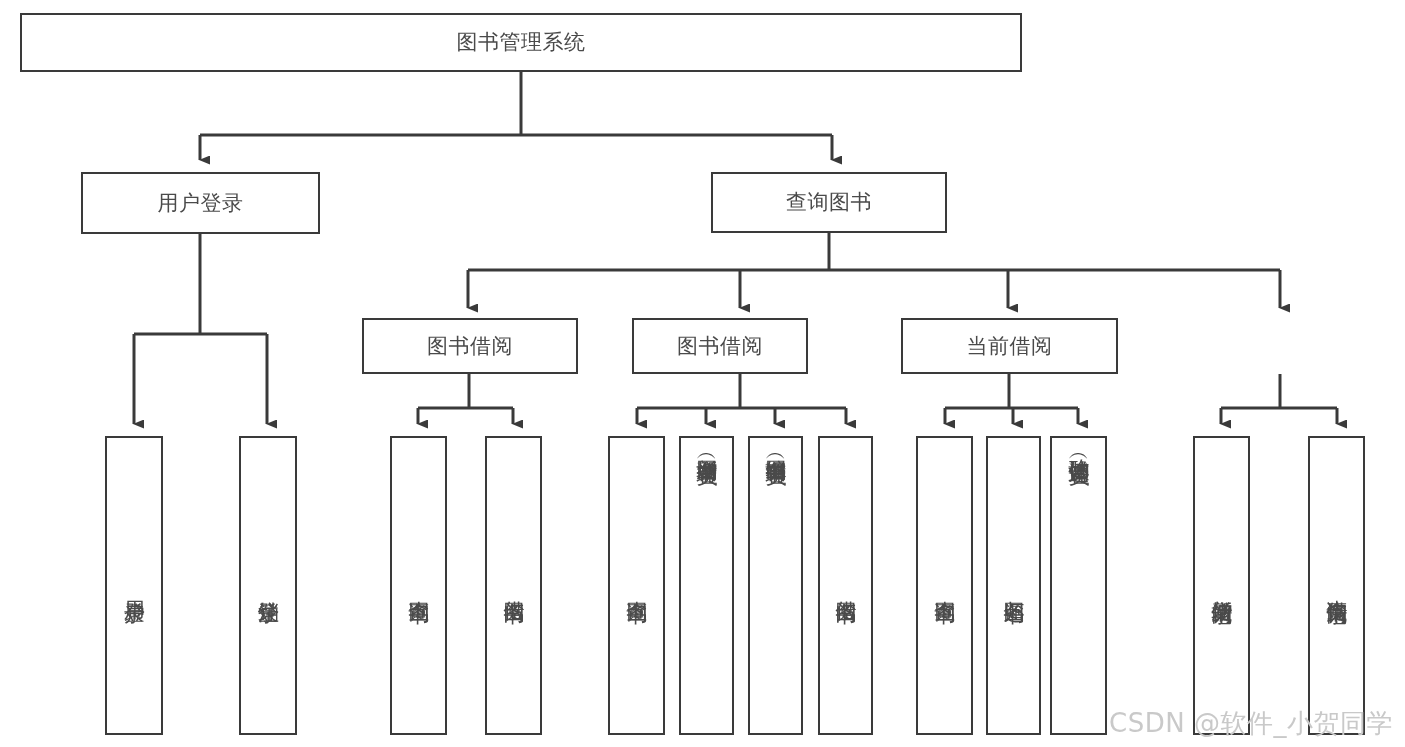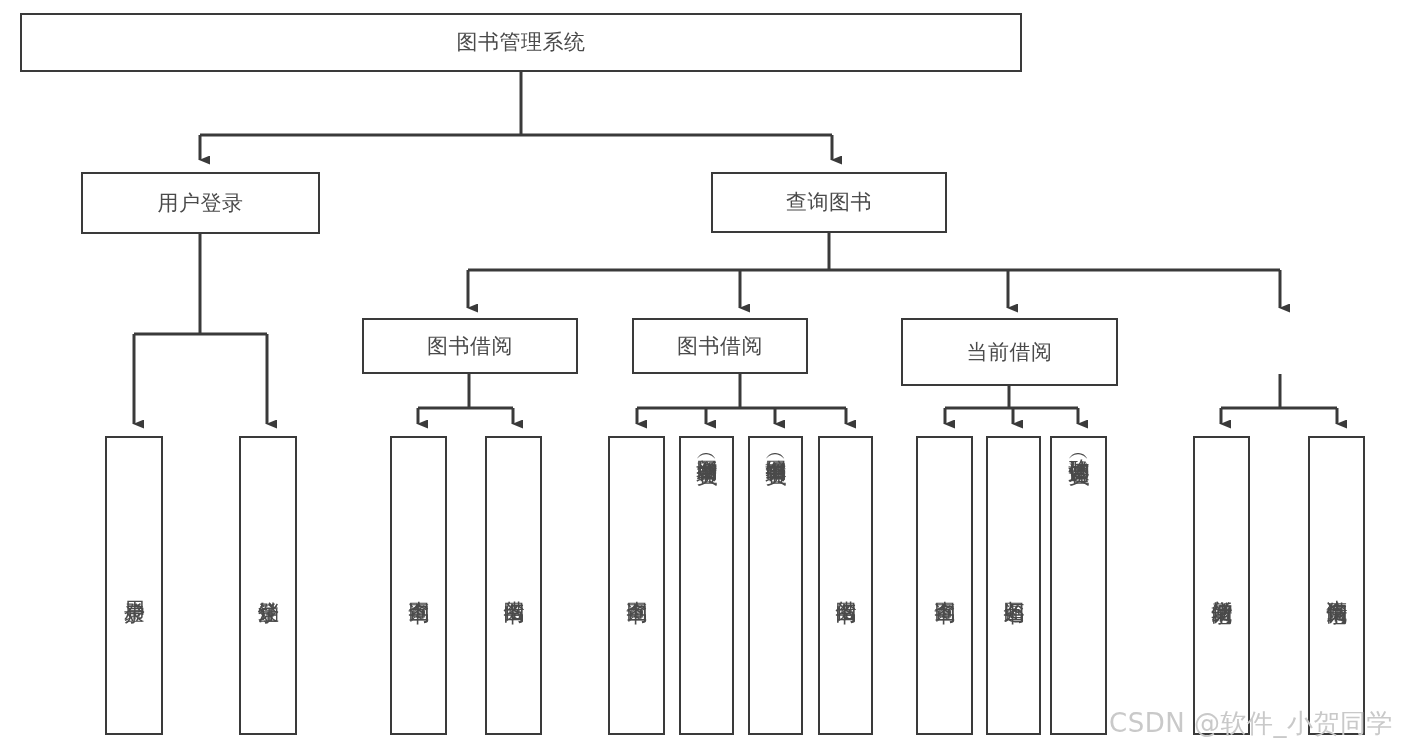--- a/index.html
+++ b/index.html
@@ -140,21 +140,21 @@
   </div>
 
   <div class="node-box" style="left:362px; top:318px; width:216px; height:56px;">
     <span class="node-label">图书借阅</span>
   </div>
 
   <div class="node-box" style="left:632px; top:318px; width:176px; height:56px;">
     <span class="node-label">图书借阅</span>
   </div>
 
-  <div class="node-box" style="left:901px; top:318px; width:217px; height:68px;">
+  <div class="node-box" style="left:901px; top:318px; width:217px; height:56px;">
     <span class="node-label">当前借阅</span>
   </div>
 
 
   <div class="node-box vert center-v" style="left:105px; top:436px; width:58px; height:299px;">
     <span class="node-label">用户登录</span>
   </div>
   <div class="node-box vert center-v" style="left:239px; top:436px; width:58px; height:299px;">
     <span class="node-label">注销登录</span>
   </div>

